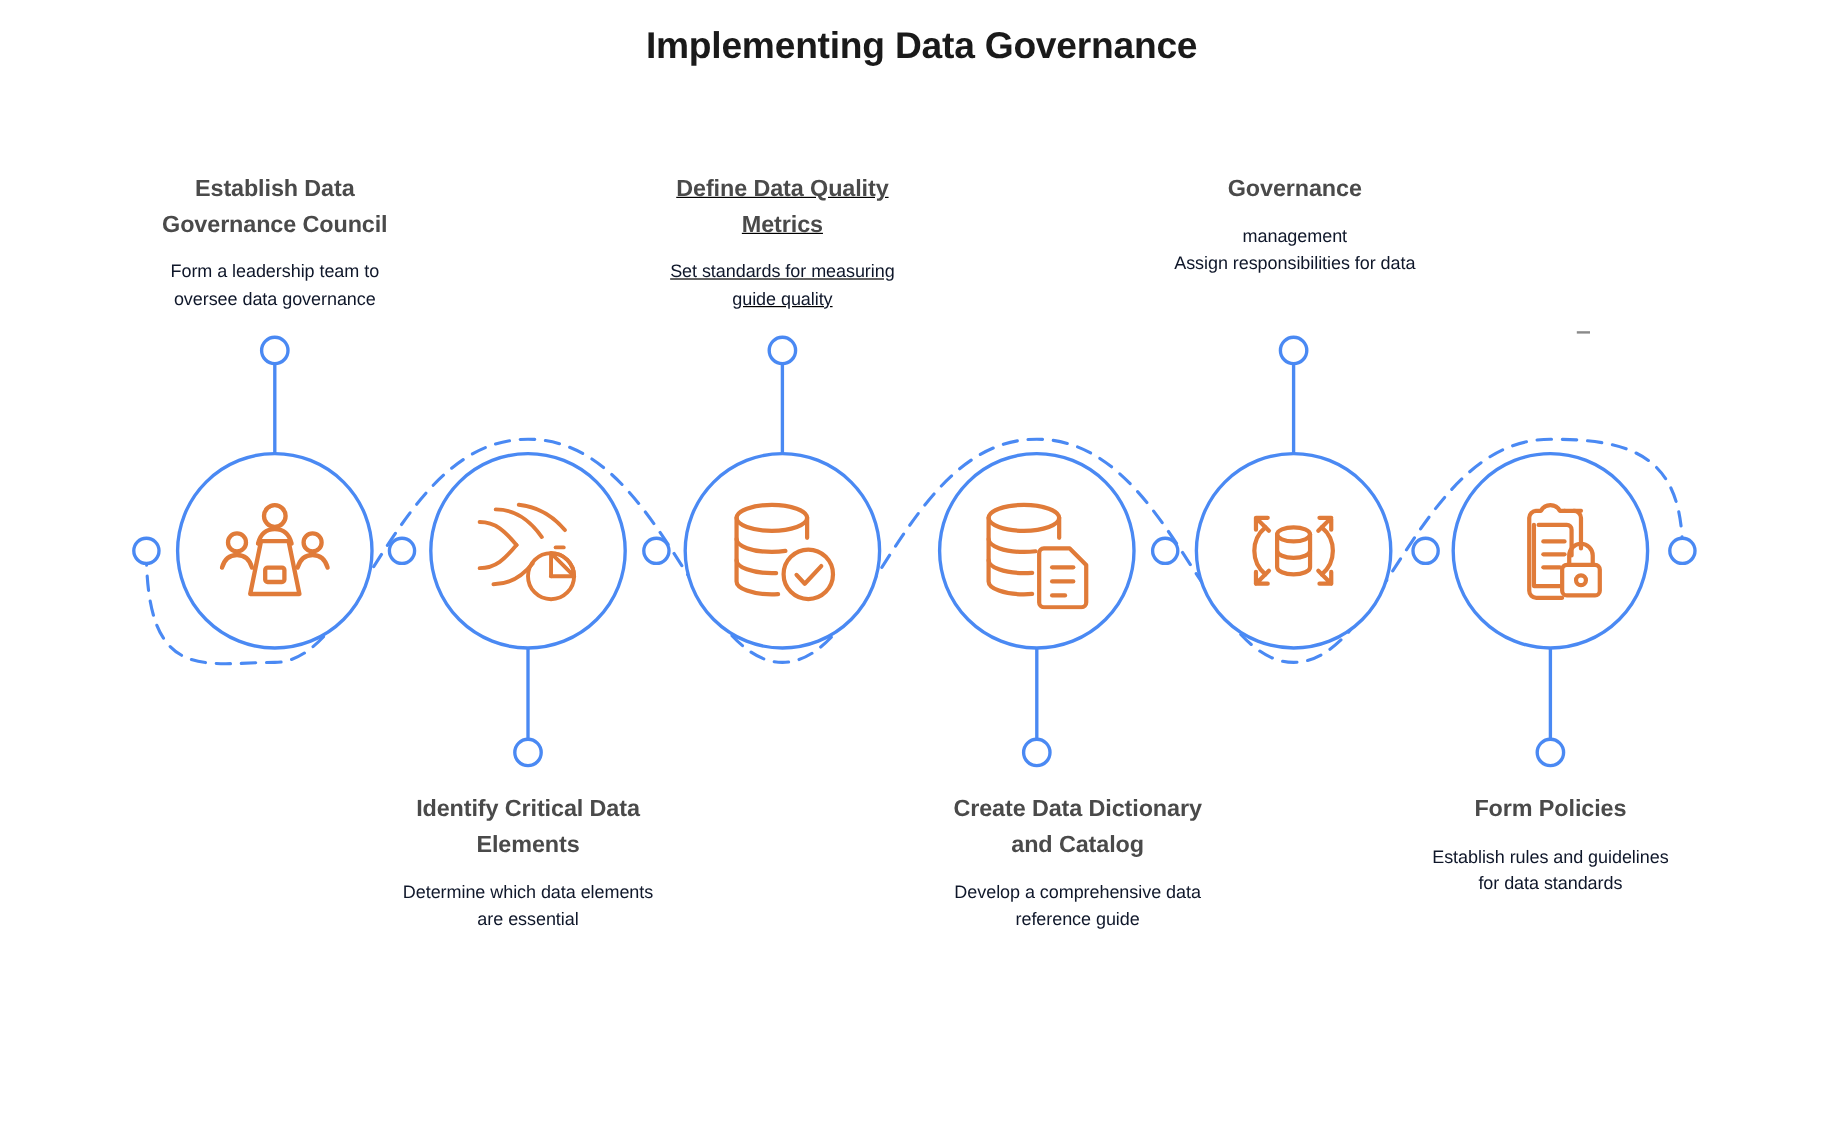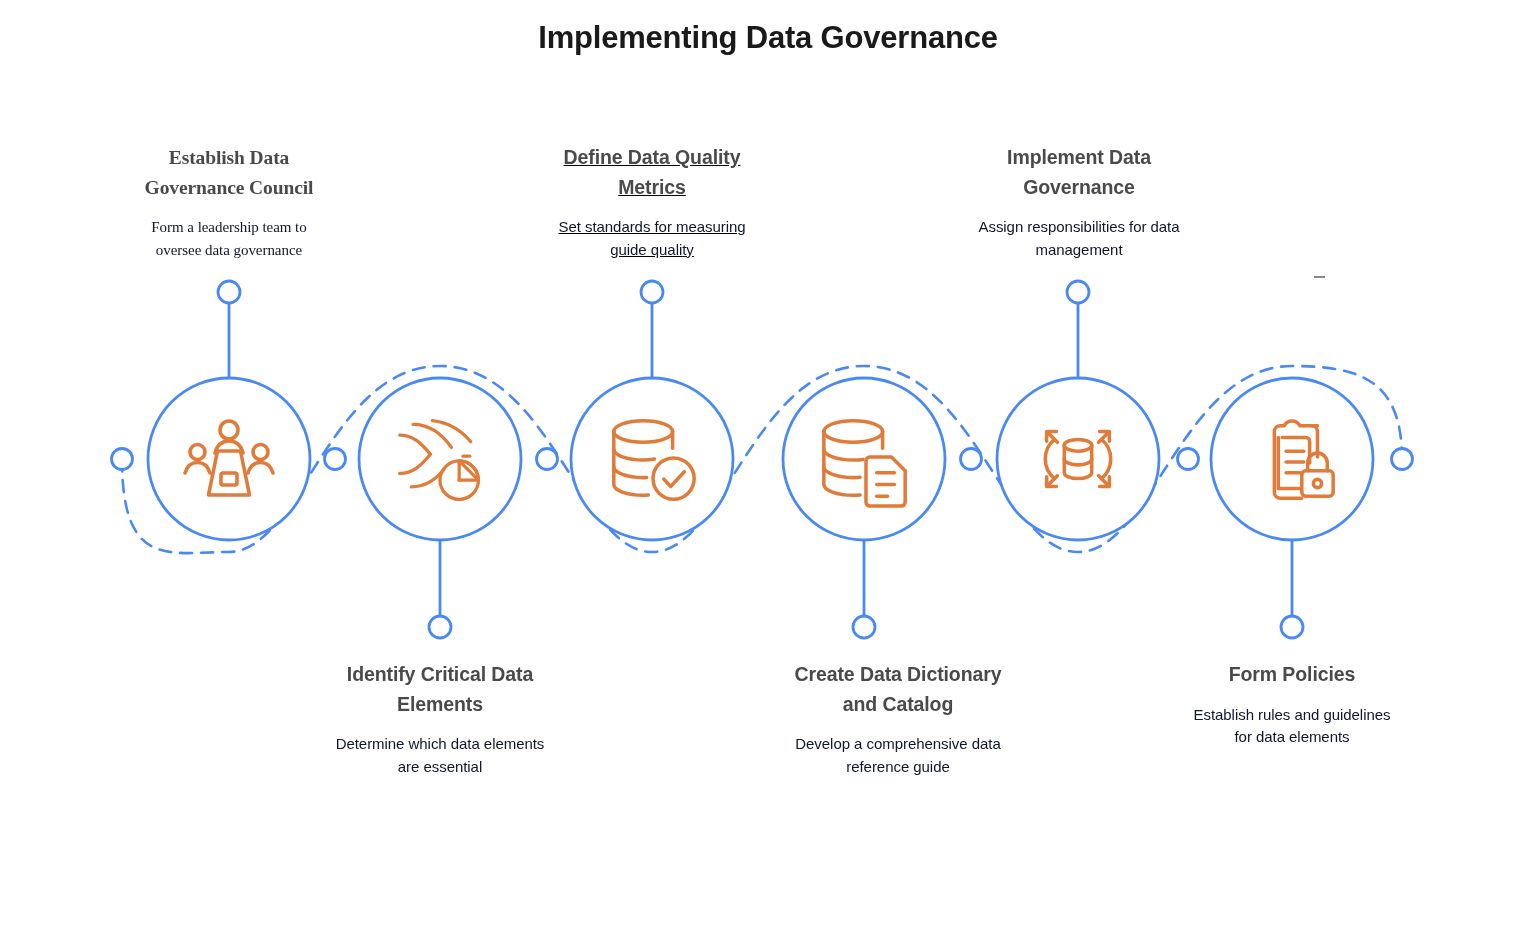--- a/index.html
+++ b/index.html
@@ -180,21 +180,21 @@
     <use href="#ic-council" x="179" y="409" width="100" height="100"></use>
     <use href="#ic-streams" x="392" y="412" width="96" height="96"></use>
     <use href="#ic-db-check" x="604" y="410" width="98" height="98"></use>
     <use href="#ic-db-doc" x="816" y="410" width="98" height="98"></use>
     <use href="#ic-db-spread" x="1029" y="410" width="98" height="98"></use>
     <use href="#ic-clip-lock" x="1243" y="410" width="98" height="98"></use>
   </svg>
 
   <div class="stray-mark"></div>
 
-  <div class="label-block" style="left:96px;top:143px;width:266px;font-family:Liberation Serif, serif;">
+  <div class="label-block" style="left:96px;top:143px;width:266px;">
     <div class="label-title">
       <div>Establish Data</div>
       <div>Governance Council</div>
     </div>
     <div class="label-desc">
       <div>Form a leadership team to</div>
       <div>oversee data governance</div>
     </div>
   </div>
 
@@ -204,26 +204,25 @@
       <div>Metrics</div>
     </div>
     <div class="label-desc">
       <div>Set standards for measuring</div>
       <div>guide quality</div>
     </div>
   </div>
 
   <div class="label-block" style="left:940px;top:143px;width:278px;">
     <div class="label-title">
-      <div>Implement Data</div>
       <div>Governance</div>
     </div>
     <div class="label-desc">
+      <div>management</div>
       <div>Assign responsibilities for data</div>
-      <div>management</div>
     </div>
   </div>
 
   <div class="label-block" style="left:297px;top:660px;width:286px;">
     <div class="label-title">
       <div>Identify Critical Data</div>
       <div>Elements</div>
     </div>
     <div class="label-desc">
       <div>Determine which data elements</div>
@@ -241,17 +240,17 @@
       <div>reference guide</div>
     </div>
   </div>
 
   <div class="label-block" style="left:1146px;top:660px;width:292px;">
     <div class="label-title">
       <div>Form Policies</div>
     </div>
     <div class="label-desc">
       <div>Establish rules and guidelines</div>
-      <div>for data elements</div>
+      <div>for data standards</div>
     </div>
   </div>
 
 </div>
 
 </body></html>

